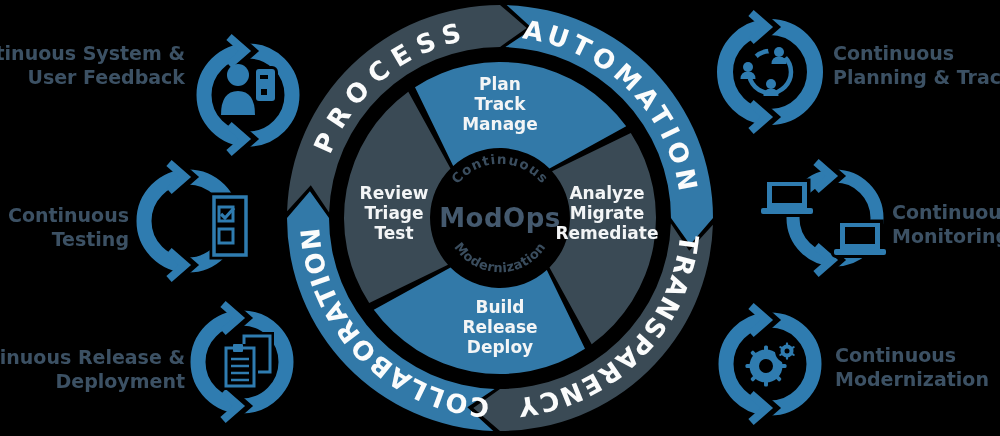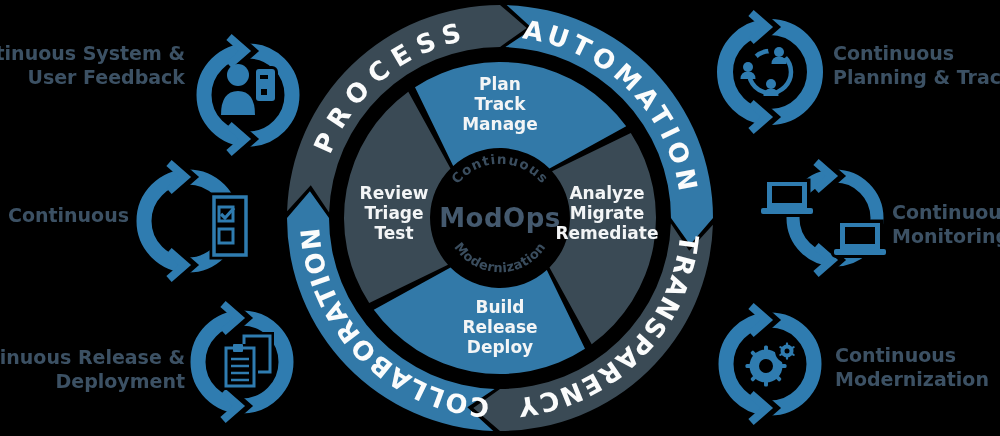--- a/index.html
+++ b/index.html
@@ -175,20 +175,21 @@
           </g>
         </g>
       </svg></div>
 
   <div class="callout left" style="top:41px;  right:815px;">
     <div>Continuous System &amp;</div>
     <div>User Feedback</div>
   </div>
   <div class="callout left" style="top:203px; right:871px;">
     <div>Continuous</div>
+    <div>Testing</div>
   </div>
   <div class="callout left" style="top:345px; right:815px;">
     <div>Continuous Release &amp;</div>
     <div>Deployment</div>
   </div>
   <div class="callout right" style="top:41px;  left:833px;">
     <div>Continuous</div>
     <div>Planning &amp; Tracking</div>
   </div>
   <div class="callout right" style="top:200px; left:892px;">

